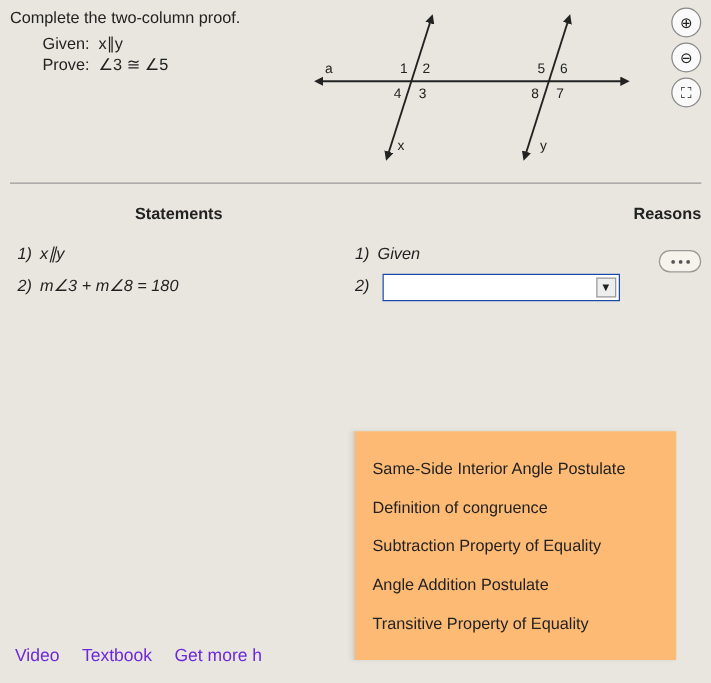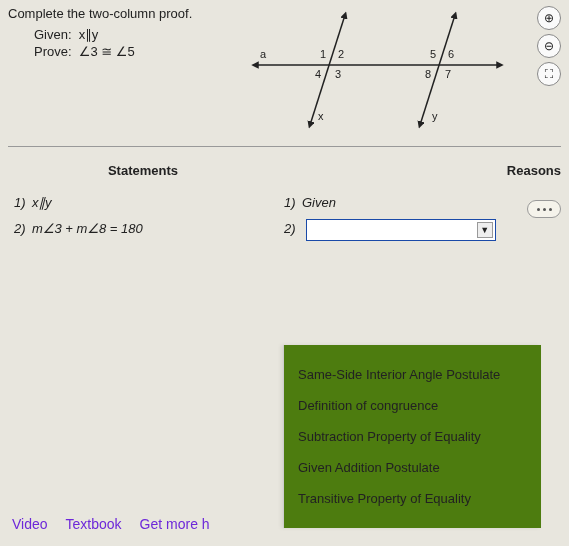--- a/index.html
+++ b/index.html
@@ -19,21 +19,21 @@
   .proof-head { display:flex; }
   .col-stmt { width:270px; text-align:center; font-weight:bold; }
   .col-reas { flex:1; text-align:right; font-weight:bold; }
   .proof-body { display:flex; margin-top:10px; }
   .stmt-list { width:270px; padding-left:6px; }
   .reas-list { flex:1; padding-left:6px; }
   .row { margin:4px 0; height:22px; line-height:22px;font-style:italic; }
   .num { display:inline-block; width:18px; }
   .dropdown-box { display:inline-block; width:190px; height:22px; border:1px solid #1a4aa8; background:#fff; vertical-align:middle; position:relative; }
   .dropdown-arrow { position:absolute; right:2px; top:2px; width:16px; height:16px; background:#eee; border:1px solid #999; display:flex; align-items:center; justify-content:center; font-size:9px; }
-  .options-pop { position:absolute; right:28px; bottom:18px; width:258px; background:#4d7c0f; border-left:1px solid #ccc; padding:14px 8px 14px 14px; box-shadow:-2px 0 4px rgba(0,0,0,.08); }
+  .options-pop { position:absolute; right:28px; bottom:18px; width:258px; background:#fdba74; border-left:1px solid #ccc; padding:14px 8px 14px 14px; box-shadow:-2px 0 4px rgba(0,0,0,.08); }
   .opt { padding:8px 0; font-size:13px; color:#222; cursor:pointer; }
   .footer { position:absolute; bottom:14px; left:12px; display:flex; gap:18px; font-size:14px; color:#6d28d9; }
   .footer-link { cursor:pointer; }
   svg { overflow:visible; }
   .lbl { font-size:11px; fill:#222; }
 </style>
 </head>
 <body>
 
 <div class="top-area">
@@ -116,21 +116,21 @@
         </span>
       </div>
     </div>
   </div>
 </div>
 
 <div class="options-pop">
   <div class="opt">Same-Side Interior Angle Postulate</div>
   <div class="opt">Definition of congruence</div>
   <div class="opt">Subtraction Property of Equality</div>
-  <div class="opt">Given Addition Postulate</div>
+  <div class="opt">Angle Addition Postulate</div>
   <div class="opt">Transitive Property of Equality</div>
 </div>
 
 <div class="footer">
   <div class="footer-link">Video</div>
   <div class="footer-link">Textbook</div>
   <div class="footer-link">Get more h</div>
 </div>
 
 </body></html>

